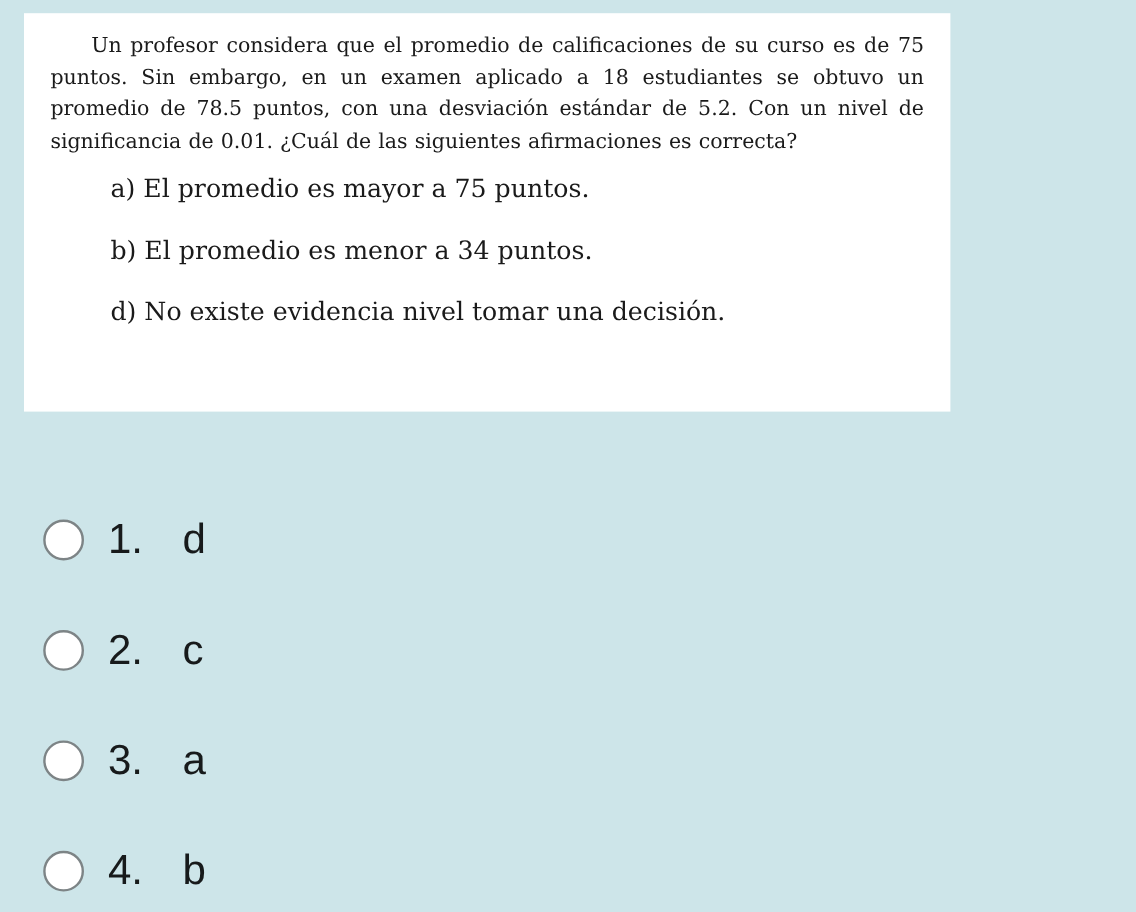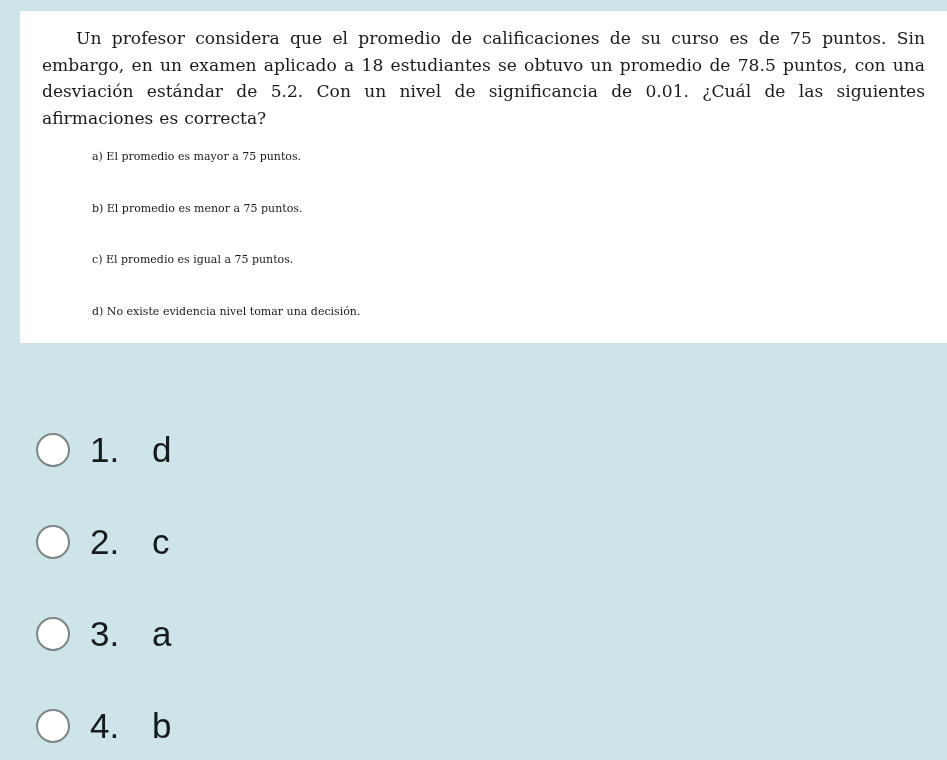--- a/index.html
+++ b/index.html
@@ -13,21 +13,21 @@
     font-family: "Liberation Sans", sans-serif;
     overflow: hidden;
     position: relative;
   }
 
   
   #question-card {
     position: absolute;
     left: 20px;
     top: 11px;
-    width: 927px;
+    width: 772px;
     height: 332px;
     background: #ffffff;
     box-sizing: border-box;
     overflow: hidden;
   }
 
   .question-body {
     padding: 14px 22px 0 22px;
   }
 
@@ -44,21 +44,21 @@
   }
 
   #choice-list {
     list-style: none;
     margin: 0;
     padding: 0;
   }
 
   .choice-line {
     font-family: "DejaVu Serif", "Liberation Serif", serif;
-    font-size: 11px;
+    font-size: 21px;
     line-height: 22px;
     color: #1a1a1a;
     margin: 0;
     padding: 0 0 0 50px;
     height: 51.5px;
     display: flex;
     align-items: center;
   }
 
   
@@ -111,22 +111,21 @@
 </head>
 <body>
 
 <div id="question-card">
   <div class="question-body">
 
     <p id="question-paragraph">Un profesor considera que el promedio de calificaciones de su curso es de 75 puntos. Sin embargo, en un examen aplicado a 18 estudiantes se obtuvo un promedio de 78.5 puntos, con una desviación estándar de 5.2. Con un nivel de significancia de 0.01. ¿Cuál de las siguientes afirmaciones es correcta?</p>
 
     <ul id="choice-list">
       <li class="choice-line">a) El promedio es mayor a 75 puntos.</li>
-      <li class="choice-line">b) El promedio es menor a 75 puntos.</li>
-      <li class="choice-line">c) El promedio es igual a 75 puntos.</li>
+      <li class="choice-line">b) El promedio es menor a 34 puntos.</li>
       <li class="choice-line">d) No existe evidencia nivel tomar una decisión.</li>
     </ul>
 
   </div>
 </div>
 
 <div id="answer-group">
 
   <div class="answer-row">
     <span class="radio-dot"></span>

